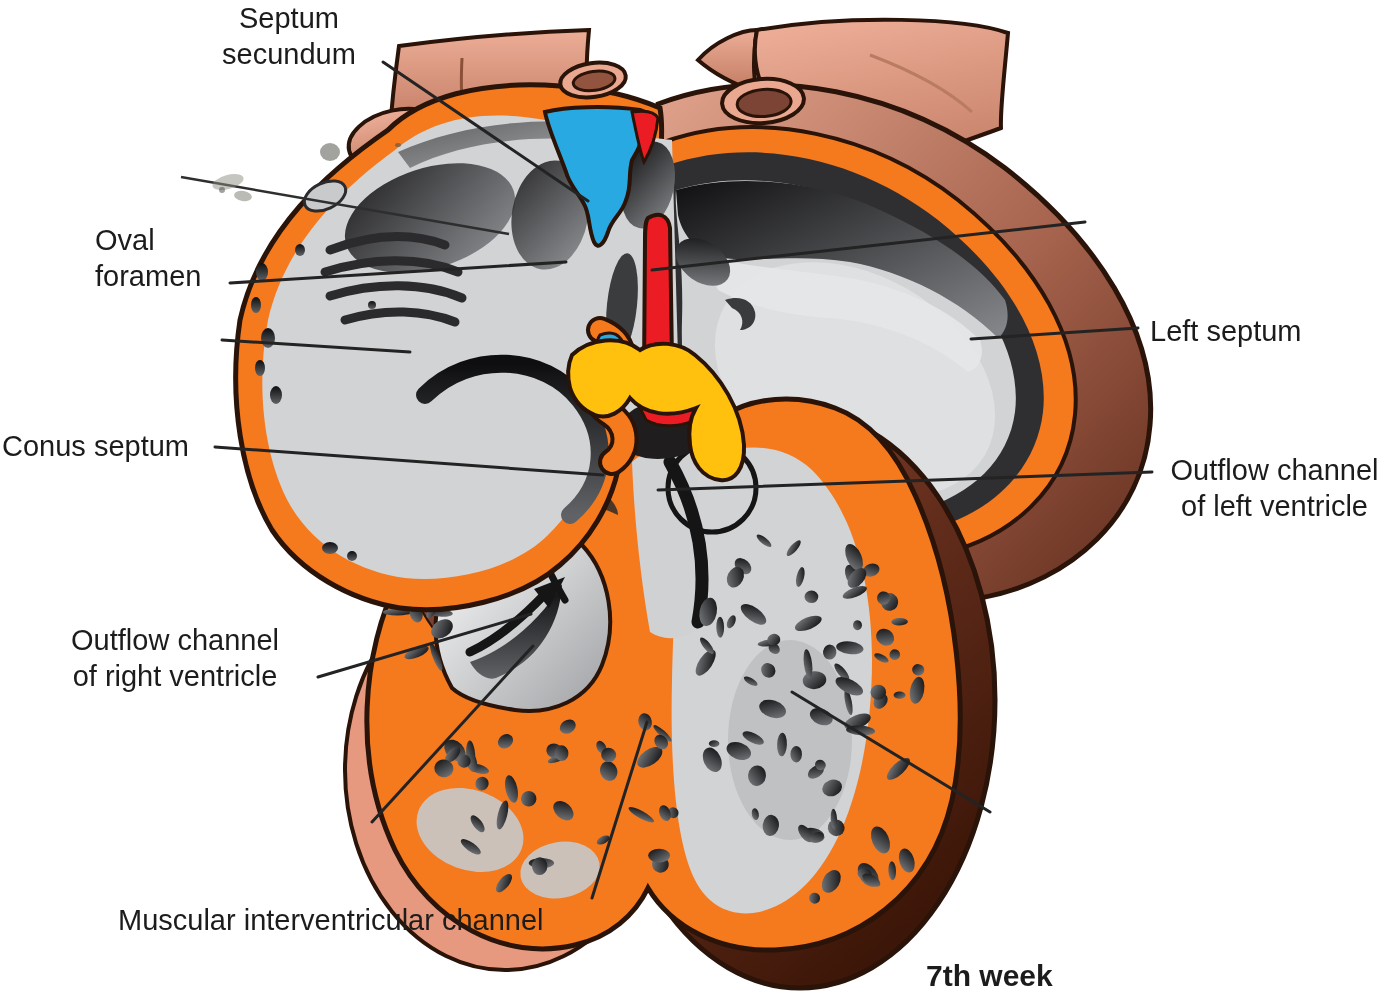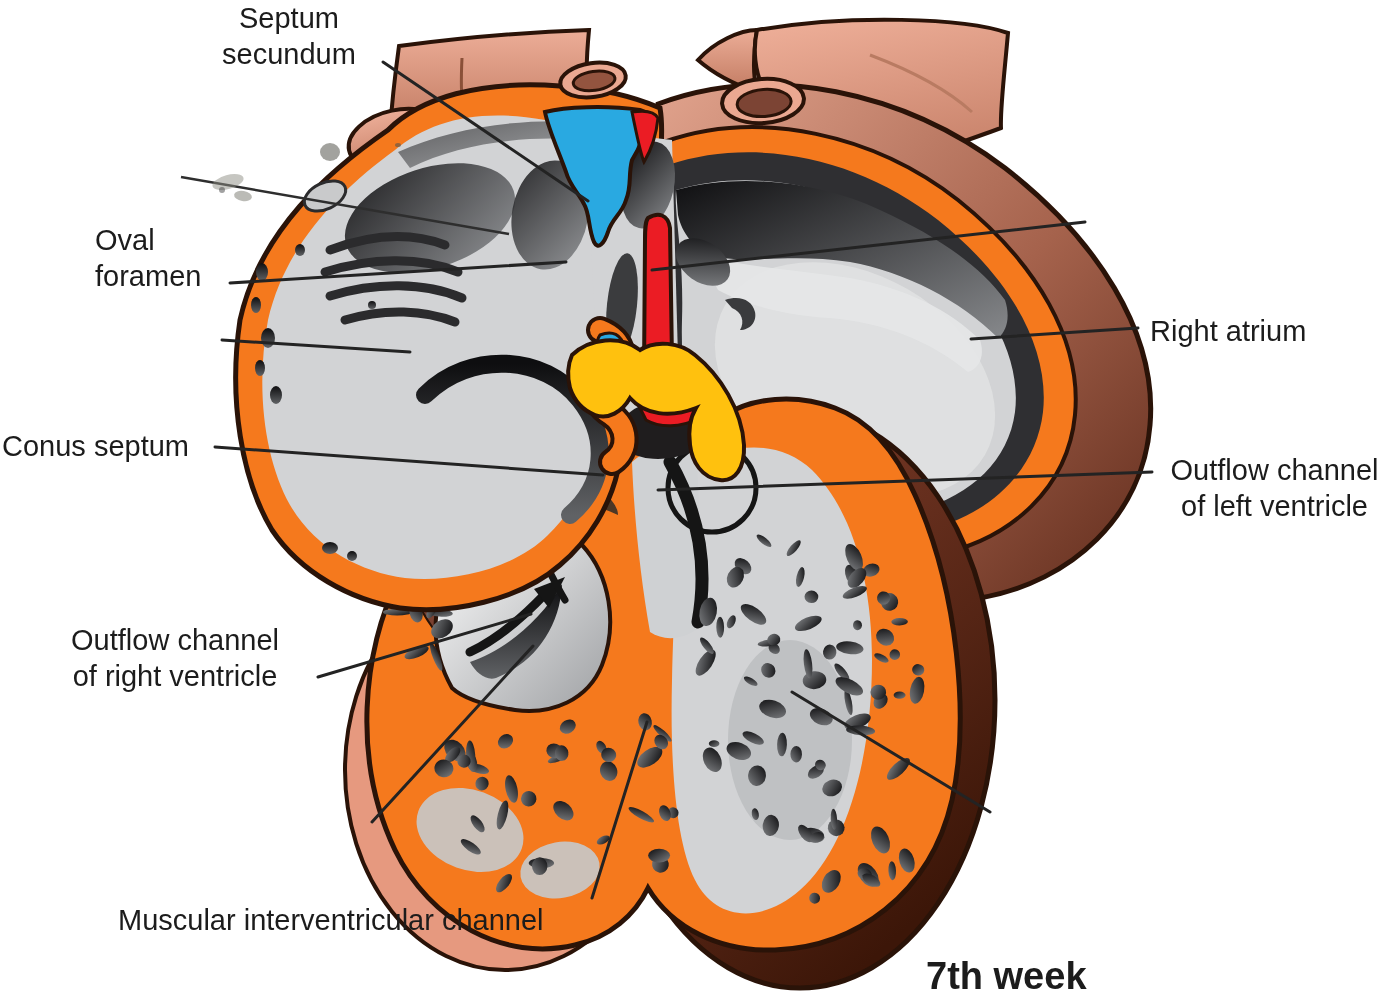--- a/index.html
+++ b/index.html
@@ -1,21 +1,21 @@
 <!DOCTYPE html>
 <html style="--c-background: #FFFFFF; --c-orange: #F5791D; --c-yellow: #FFC10E; --c-blue: #29A9E1; --c-red: #EB1C24; --c-gray-interior: #D2D3D5; --c-gray-light: #E4E5E6; --c-shadow-dark: #1B1B1D; --c-salmon: #ECAD97; --c-salmon-dark: #C17A61; --c-la-wall-light: #E2A48E; --c-la-wall-dark: #5F2B1B; --c-lv-wall-light: #8A4430; --c-lv-wall-dark: #3C1608; --c-pink-rim: #E6997F; --c-maroon-sliver: #7B4130; --c-outline: #2A1308; --c-leader: #232323; --c-label-text: #1C1C1C;"><head>
 <meta charset="utf-8">
 <style>
   html,body{margin:0;padding:0;background:#fff;}
   #canvas{position:relative;width:1396px;height:997px;background:var(--c-background,#fff);overflow:hidden;
           font-family:"Liberation Sans",sans-serif;}
   #art{position:absolute;left:0;top:0;}
   .lbl{position:absolute;font-size:29px;line-height:36px;color:var(--c-label-text,#1c1c1c);
        white-space:pre-line;letter-spacing:0px;}
-  .lbl.bold{font-weight:bold;font-size:38px;}
+  .lbl.bold{font-weight:bold;font-size:30px;}
 </style>
 </head>
 <body>
 
 <div id="canvas">
 
 <svg id="art" width="1396" height="997" viewBox="0 0 1396 997">
   <defs>
     <linearGradient id="gVessel" x1="0" y1="0" x2="0" y2="1">
       <stop offset="0" stop-color="#ECAD97"></stop>
@@ -310,18 +310,18 @@
 </svg>
 
 <div class="lbl" style="left:193px;top:0px;width:192px;text-align:center">Septum
 secundum</div>
 <div class="lbl" style="left:95px;top:222px;width:140px;text-align:left">Oval
 foramen</div>
 <div class="lbl" style="left:2px;top:428px;width:220px">Conus septum</div>
 <div class="lbl" style="left:55px;top:622px;width:240px;text-align:center">Outflow channel
 of right ventricle</div>
 <div class="lbl" style="left:118px;top:902px;width:500px">Muscular interventricular channel</div>
-<div class="lbl" style="left:1150px;top:313px;width:200px">Right atrium</div>
+<div class="lbl" style="left:1150px;top:313px;width:200px">Left septum</div>
 <div class="lbl" style="left:1153px;top:452px;width:243px;text-align:center">Outflow channel
 of left ventricle</div>
 <div class="lbl bold" style="left:926px;top:958px;width:180px">7th week</div>
 
 </div>
 
 </body></html>

